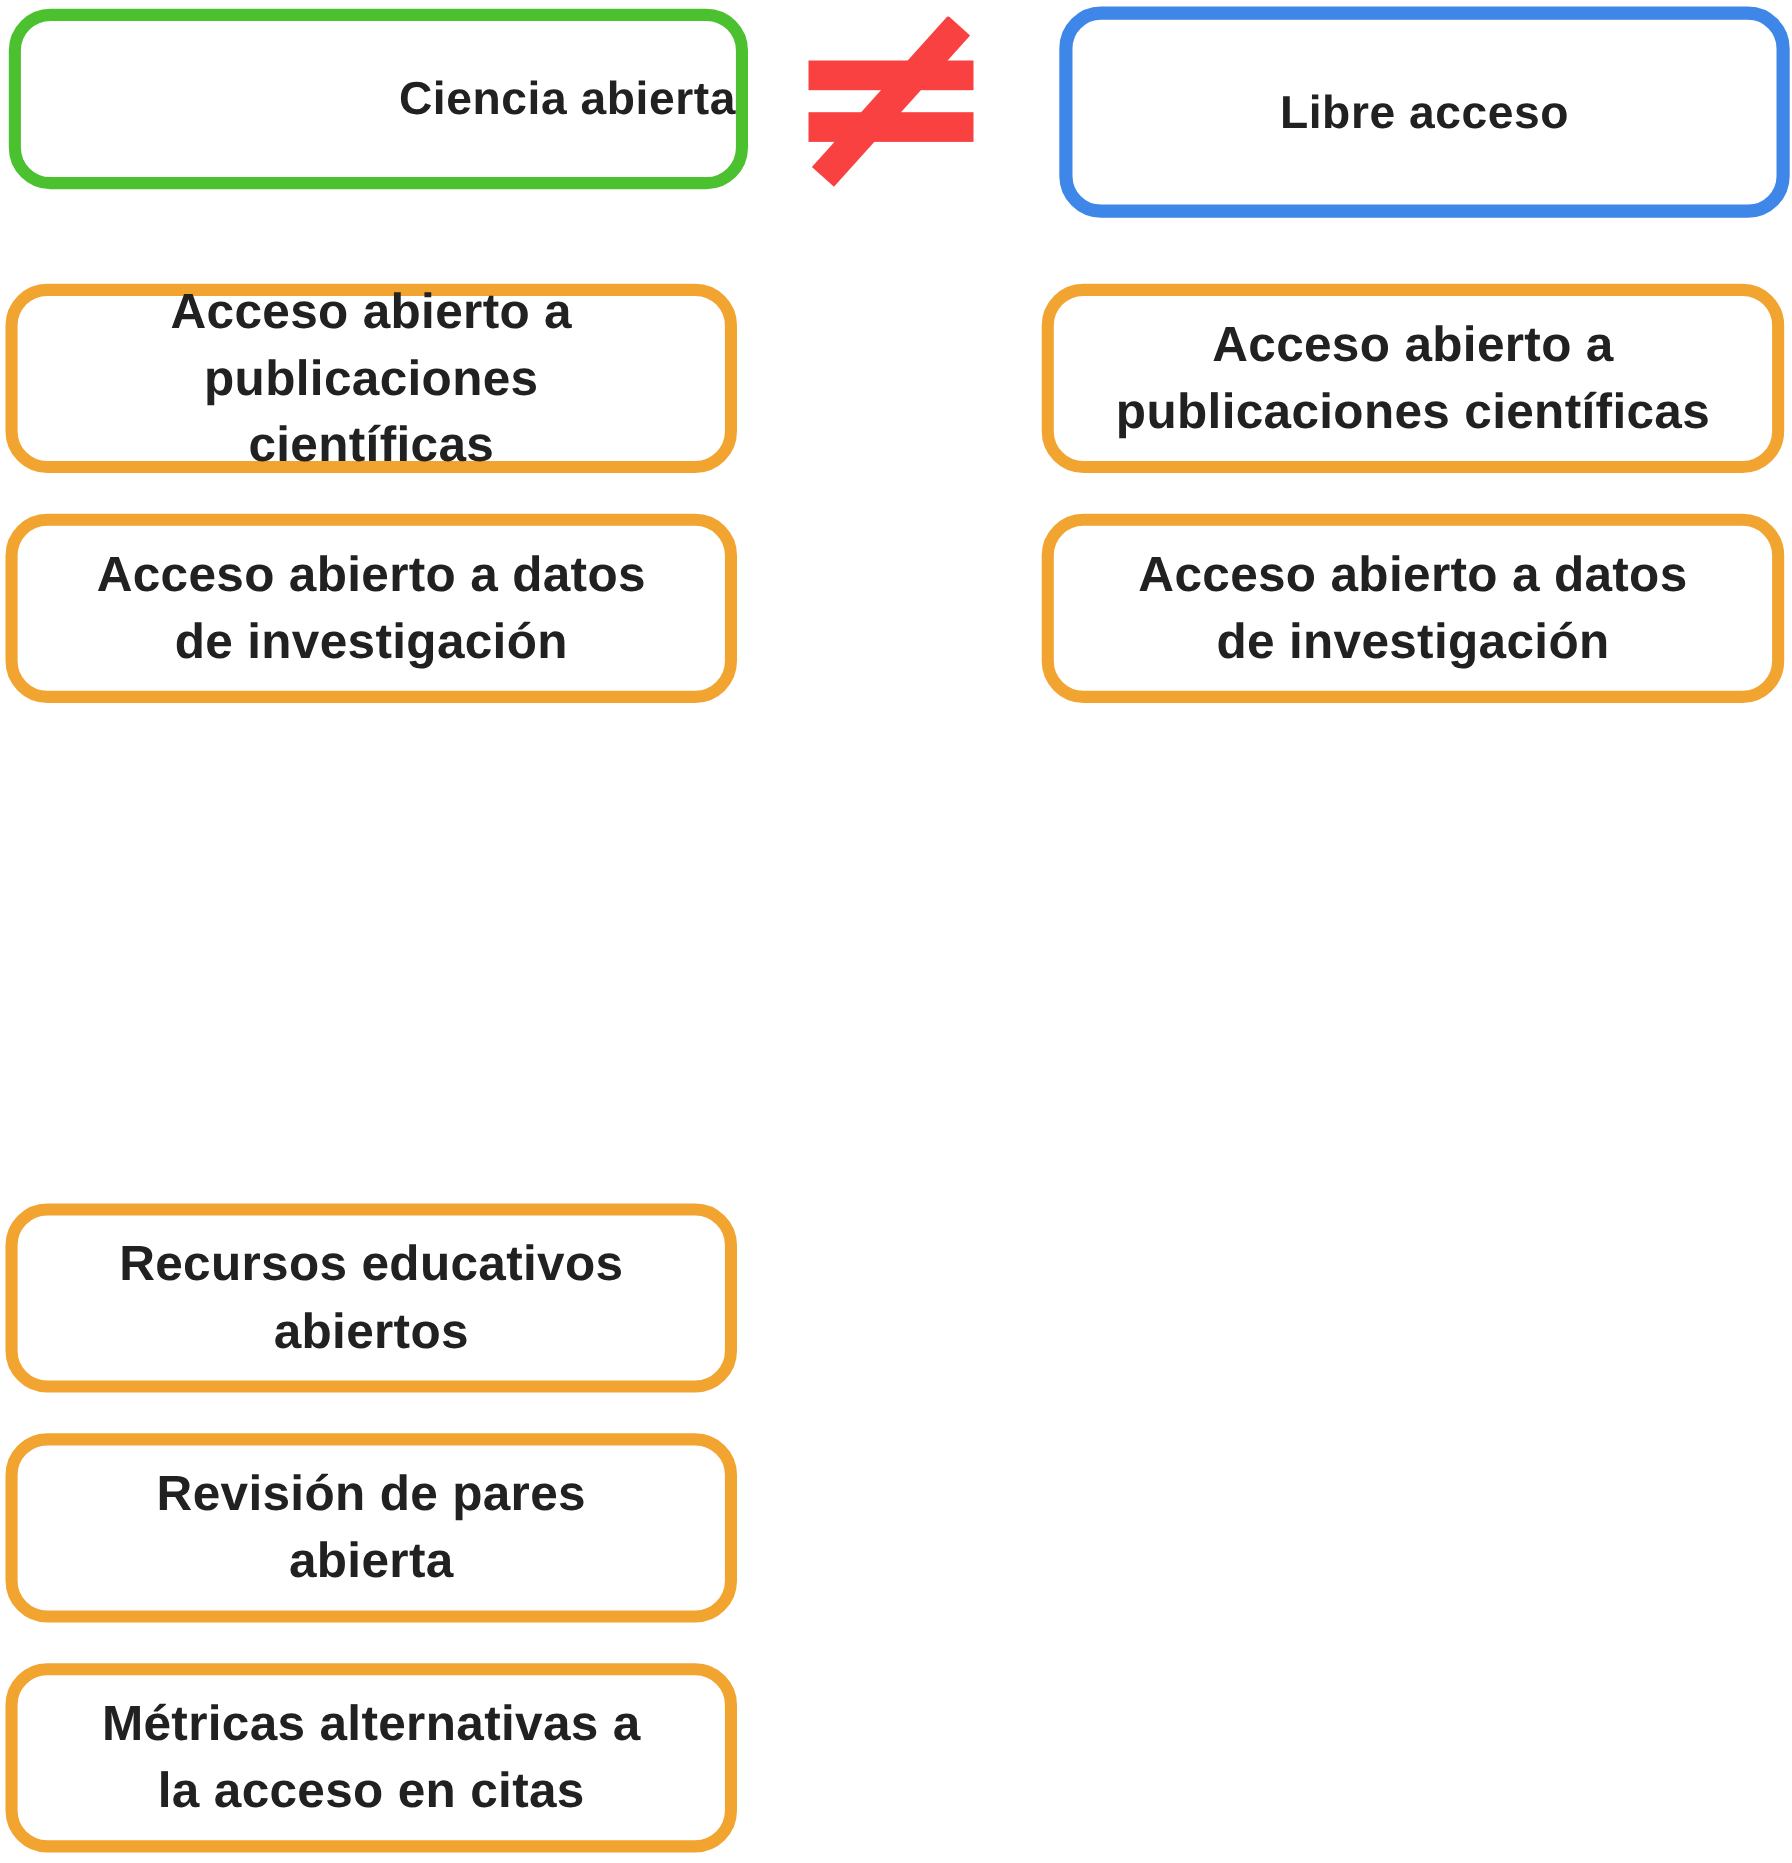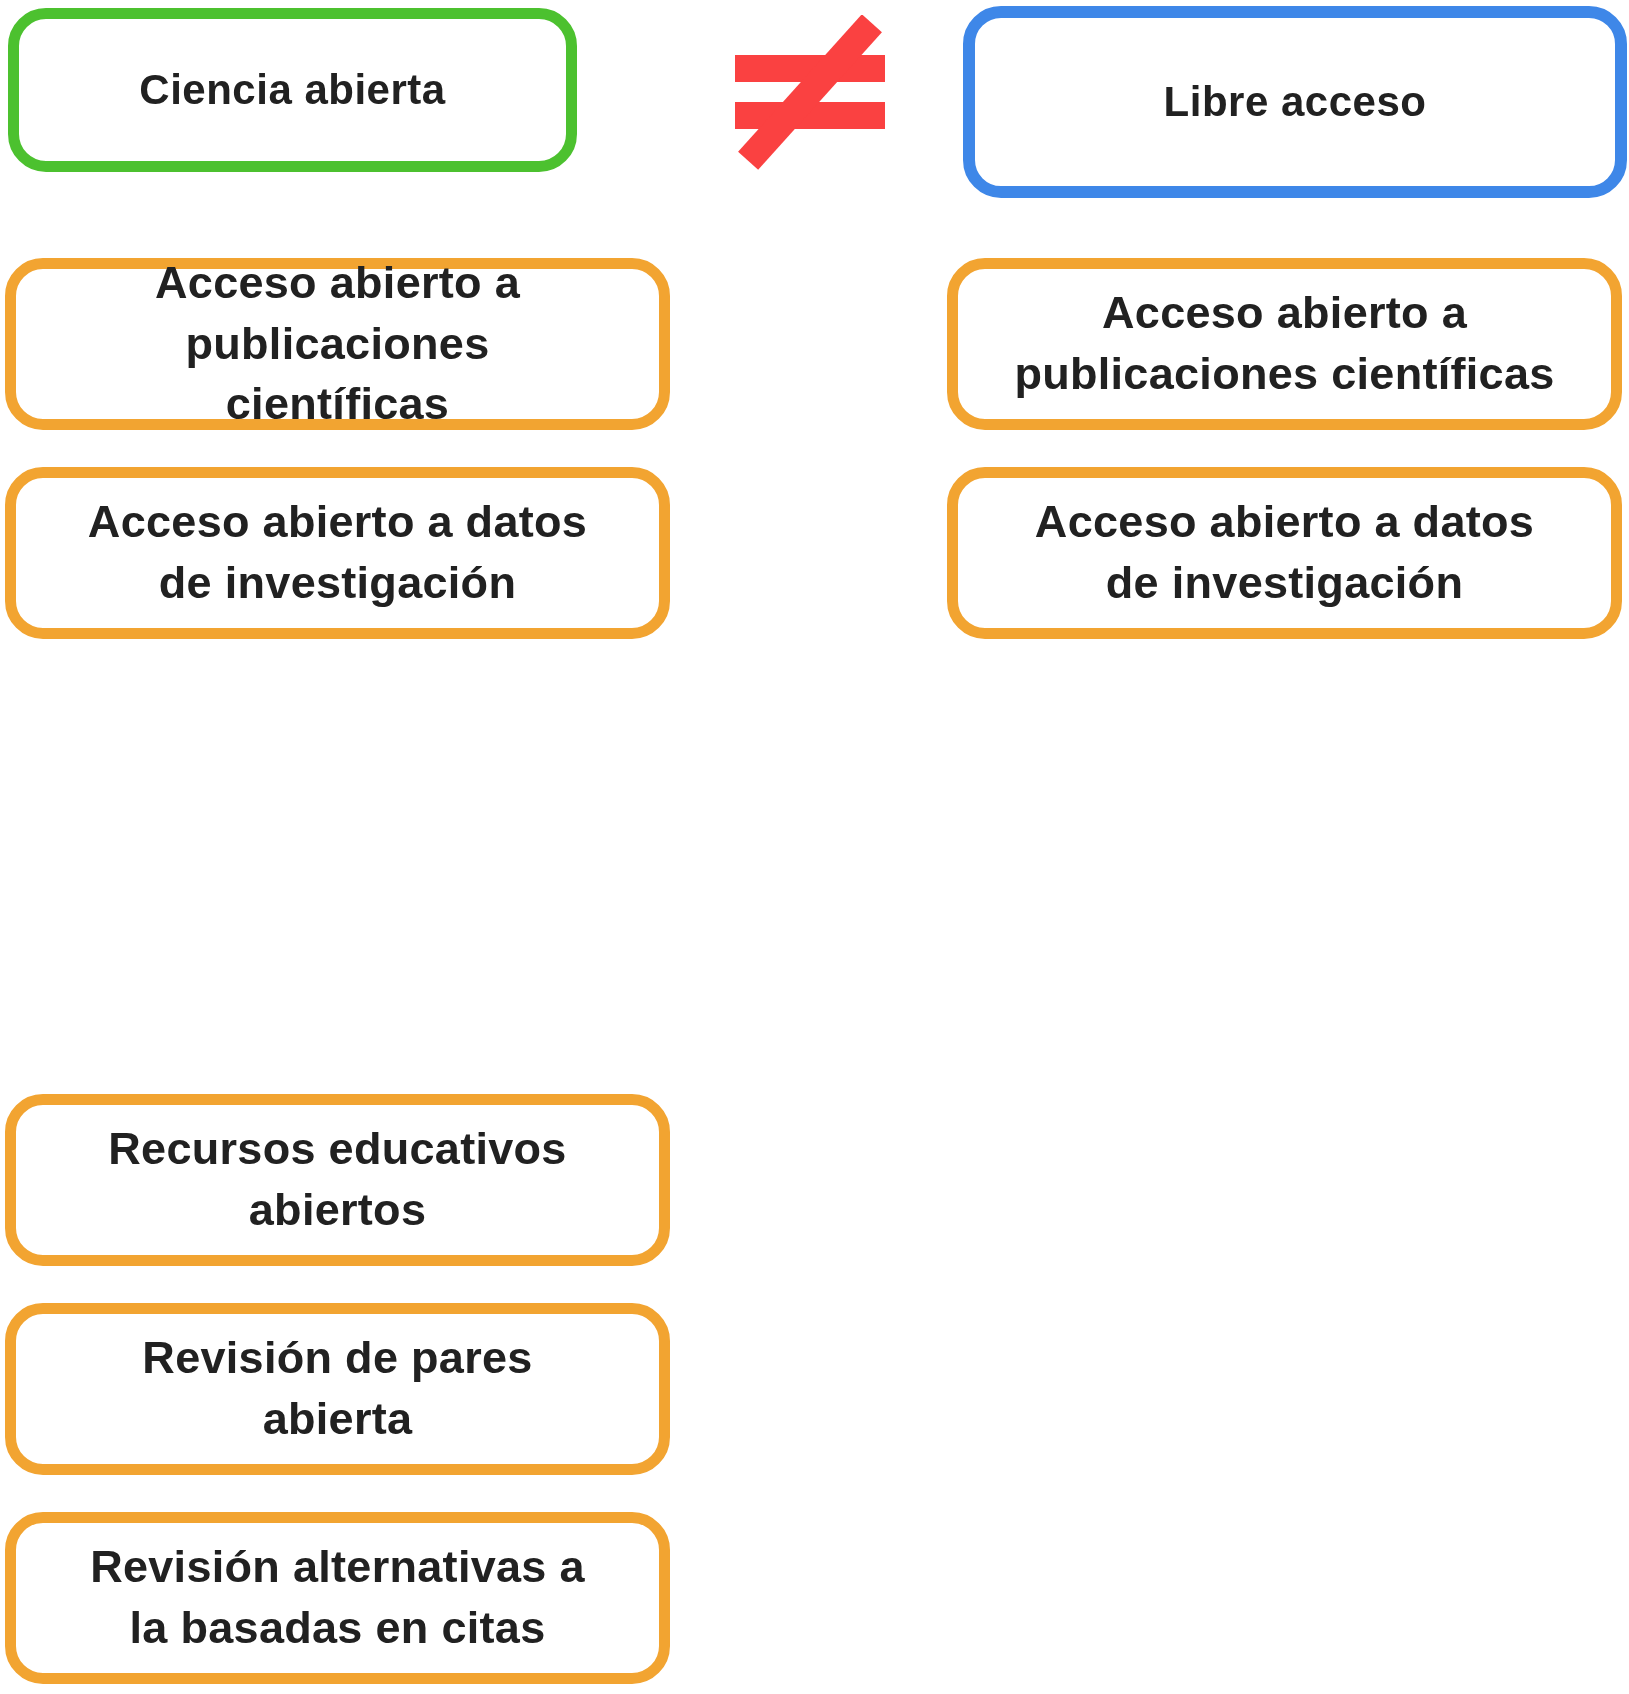--- a/index.html
+++ b/index.html
@@ -25,22 +25,23 @@
     align-items: center;
     justify-content: center;
     text-align: center;
   }
   .hdr {
     font-size: 42px;
     font-weight: bold;
     letter-spacing: 0.5px;
   }
   .hdr-left {
-    left: 8px; top: 8px; width: 569px; height: 164px;
+    left: 8px; top: 8px; width: 672px; height: 164px;
     border: 11px solid var(--green, #4CC12F);
+    justify-content: flex-end;
   }
   .hdr-right {
     left: 963px; top: 6px; width: 664px; height: 192px;
     border: 12px solid var(--blue, #3E87E8);
   }
   .item {
     height: 172px;
     border: 11px solid var(--orange, #F2A431);
     font-size: 45px;
     font-weight: bold;
@@ -82,21 +83,21 @@
   <div class="box item col-left" style="top:467px">
     <span>Acceso abierto a datos de investigación</span>
   </div>
   <div class="box item col-left" style="top:1303px">
     <span>Revisión de pares abierta</span>
   </div>
   <div class="box item col-left" style="top:1094px">
     <span>Recursos educativos abiertos</span>
   </div>
   <div class="box item col-left" style="top:1512px">
-    <span>Revisión alternativas a la basadas en citas</span>
+    <span>Métricas alternativas a la acceso en citas</span>
   </div>
 
   <div class="box item col-right" style="top:258px">
     <span>Acceso abierto a publicaciones científicas</span>
   </div>
   <div class="box item col-right" style="top:467px">
     <span>Acceso abierto a datos de investigación</span>
   </div>
 
 </div>

